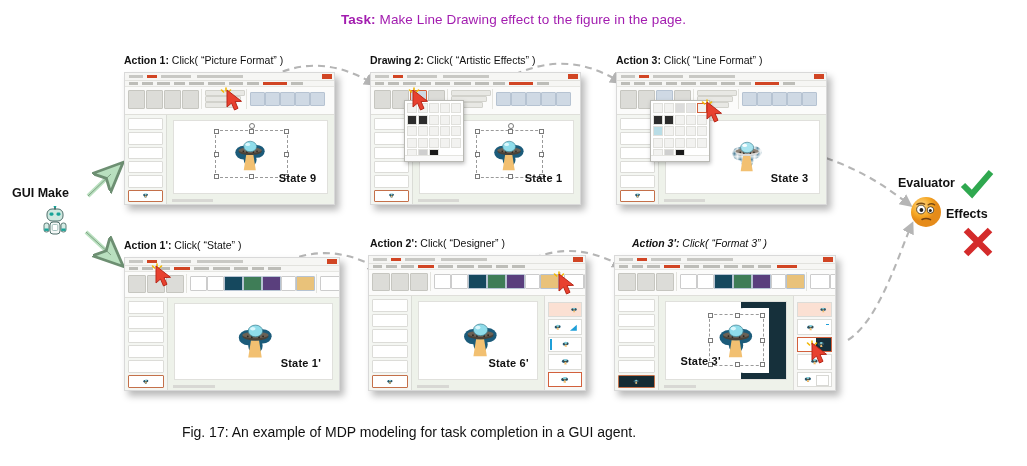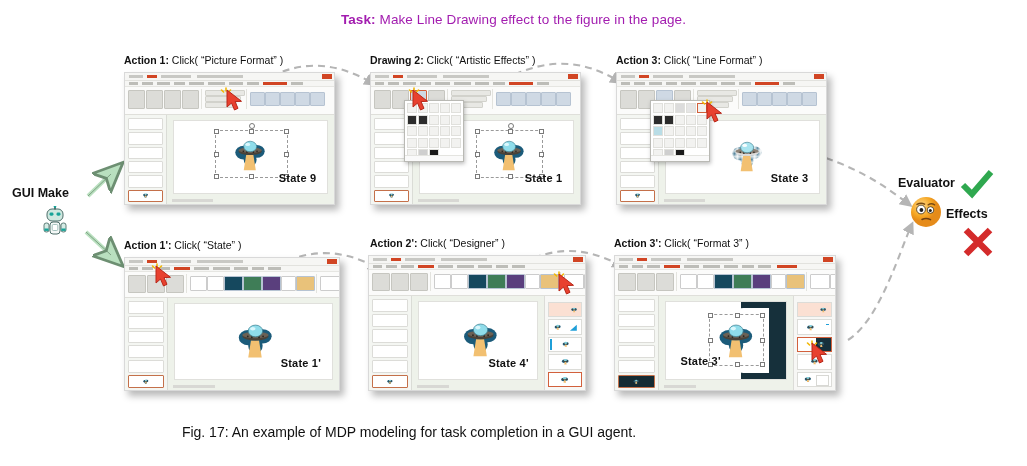--- a/index.html
+++ b/index.html
@@ -806,21 +806,21 @@
                 <ellipse cx="50" cy="40" rx="29" ry="7" fill="#6b6155"></ellipse>
                 <circle cx="33" cy="43" r="2" fill="#2a2620"></circle>
                 <circle cx="42" cy="45" r="2" fill="#2a2620"></circle>
                 <circle cx="58" cy="45" r="2" fill="#2a2620"></circle>
                 <circle cx="67" cy="43" r="2" fill="#2a2620"></circle>
                 <ellipse cx="50" cy="31" rx="16" ry="13" fill="#8fdcea"></ellipse>
                 <ellipse cx="50" cy="31" rx="16" ry="13" fill="none" stroke="#3c7f91" stroke-width="1.6"></ellipse>
                 <ellipse cx="44" cy="26" rx="6" ry="4" fill="#e7fbff" opacity=".85"></ellipse>
               </svg>
             </div>
-            <div class="slide-label">State 4'</div>
+            <div class="slide-label">State 6'</div>
           </div>
           <div class="statusbar">
             <div class="st-txt"></div>
           </div>
         </div>
         <div class="designer">
           <div class="dz peach">
             <div class="art" style="right:4%;top:22%;width:38%;height:56%;">
               <svg viewBox="0 0 40 40">
                 <ellipse cx="14" cy="19" rx="9" ry="7.5" fill="#1b5b7a"></ellipse>
@@ -891,21 +891,21 @@
           </g>
         </svg>
     </div>
     <div class="cursor" style="left:188px;top:17px;">
       <svg viewBox="0 0 22 24">
           <path d="M2,1 L2,18 L6.5,14 L9.5,21 L13,19.3 L10,12.6 L16.5,12.3 z" fill="#e8412f" stroke="#b8281a" stroke-width="1"></path>
         </svg>
     </div>
   </div>
 
-  <div class="action-label" style="left:614px;top:237px;">
+  <div class="action-label" style="left:632px;top:237px;font-style:italic;">
     <span class="n">Action 3':</span>
     <span>Click(</span>
     <span class="q">“Format 3”</span>
     <span>)</span>
   </div>
 
   <div class="card" style="left:614px;top:255px;width:220px;height:134px;">
     <div class="ppt">
       <div class="ppt-titlebar">
         <i class="tb-dot" style="left:4px;width:14px;"></i>

